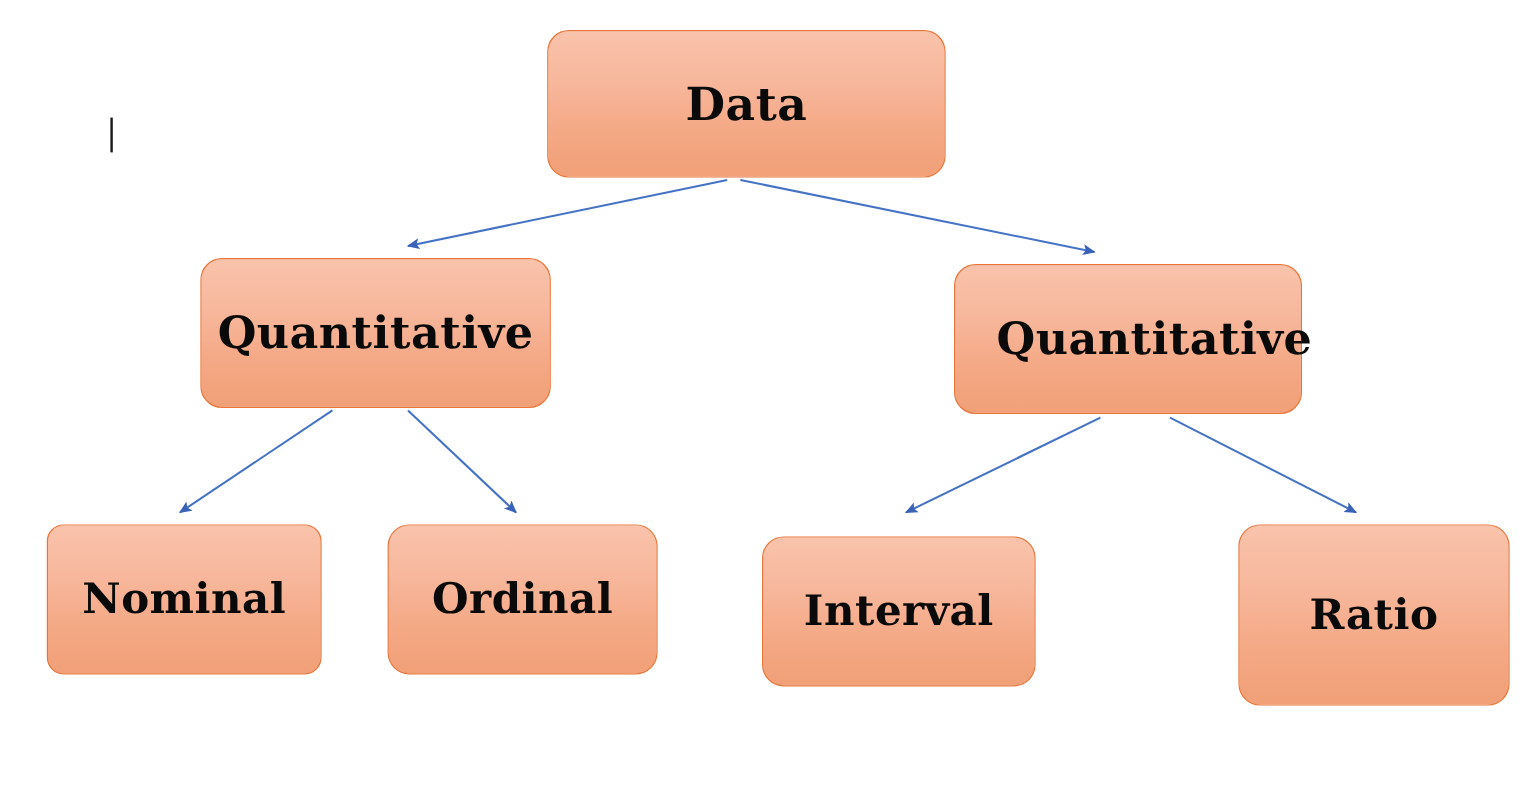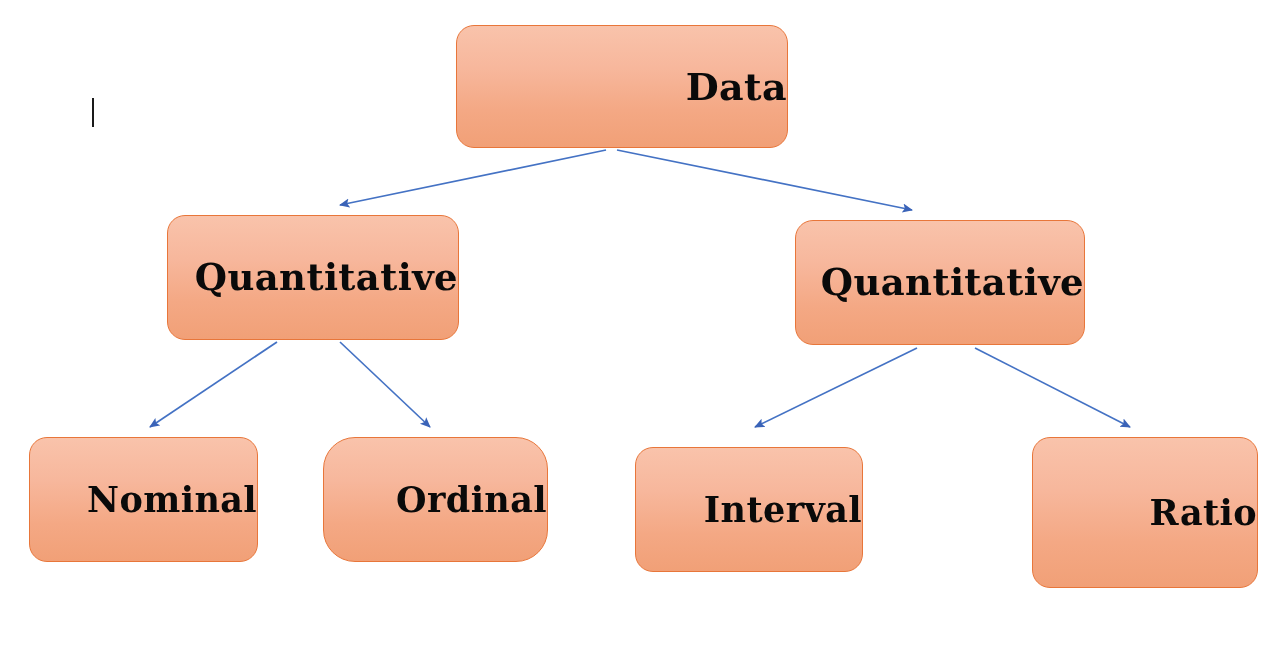--- a/index.html
+++ b/index.html
@@ -22,21 +22,21 @@
     top: 0;
     width: 1280px;
     height: 662px;
     pointer-events: none;
   }
   .node {
     position: absolute;
     box-sizing: border-box;
     display: flex;
     align-items: center;
-    justify-content: flex-end;
+    justify-content: center;
     border-radius: 18px;
     border: 1.4px solid #e8763a;
     background: linear-gradient(180deg, #f9c3ab 0%, #f7b79c 35%, #f4a884 70%, #f1a077 100%);
     z-index: 2;
   }
   .node-label {
     font-family: "DejaVu Serif", "Liberation Serif", serif;
     font-weight: bold;
     color: #0a0a0a;
     letter-spacing: 0.4px;
@@ -53,24 +53,24 @@
   #node-qualitative {
     left: 167px; top: 215px; width: 292px; height: 125px;
   }
   #node-quantitative {
     left: 795px; top: 220px; width: 290px; height: 125px; padding-left: 44px;
   }
   #node-qualitative .node-label,
   #node-quantitative .node-label { font-size: 37px; }
   
   #node-nominal {
-    left: 29px; top: 437px; width: 229px; height: 125px;
+    left: 39px; top: 437px; width: 229px; height: 125px; border-radius: 14px;
   }
   #node-ordinal {
-    left: 323px; top: 437px; width: 225px; height: 125px; border-radius: 32px;
+    left: 323px; top: 437px; width: 225px; height: 125px;
   }
   #node-interval {
     left: 635px; top: 447px; width: 228px; height: 125px;
   }
   #node-ratio {
     left: 1032px; top: 437px; width: 226px; height: 151px;
   }
   #node-nominal .node-label,
   #node-ordinal .node-label,
   #node-interval .node-label,

